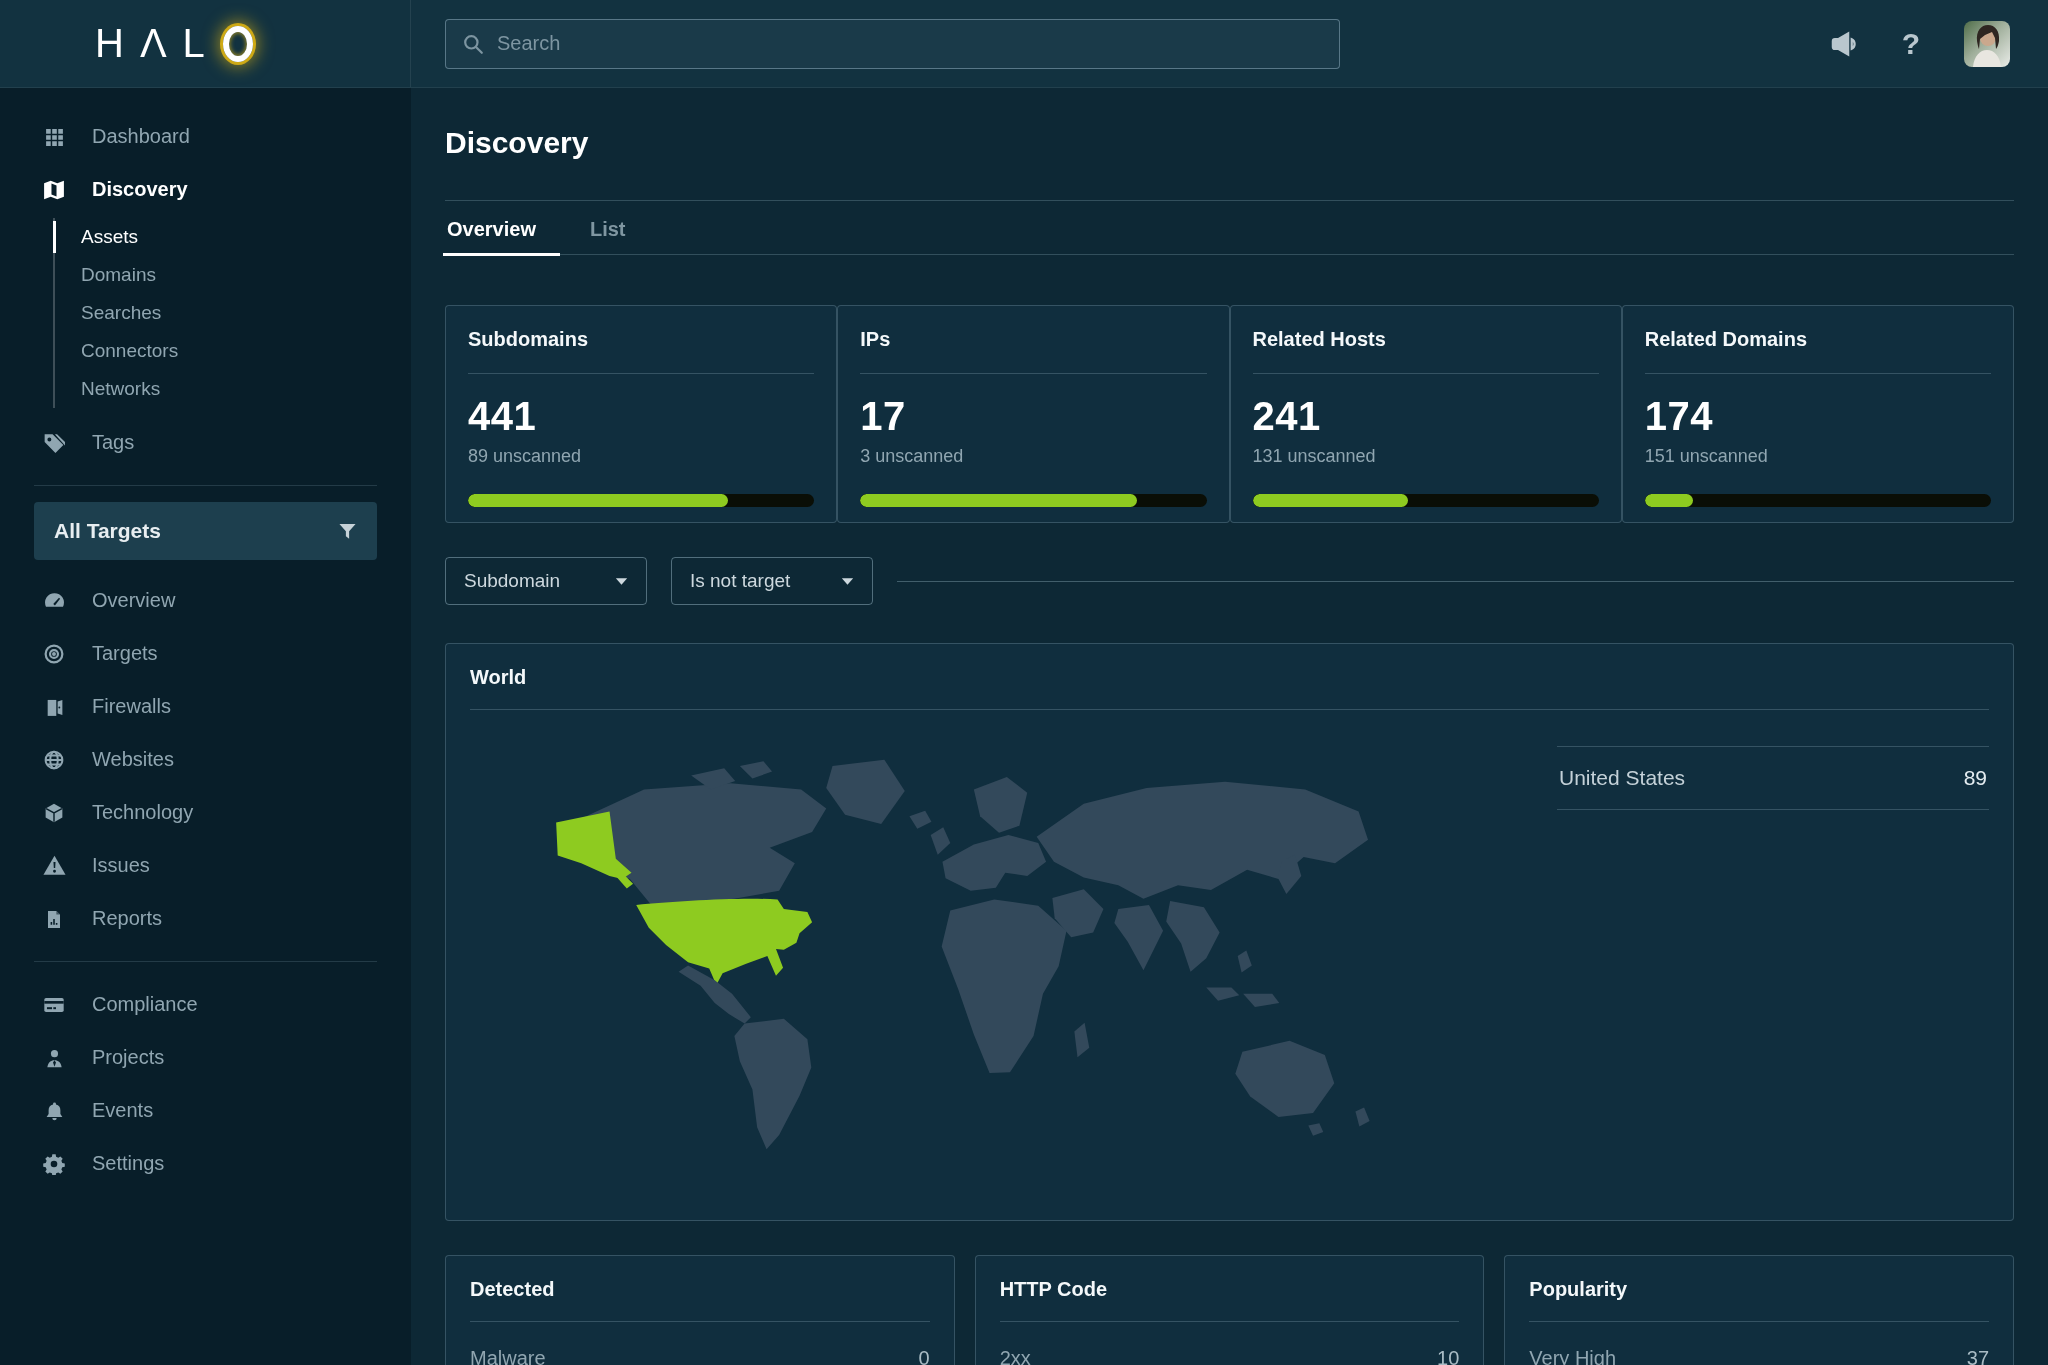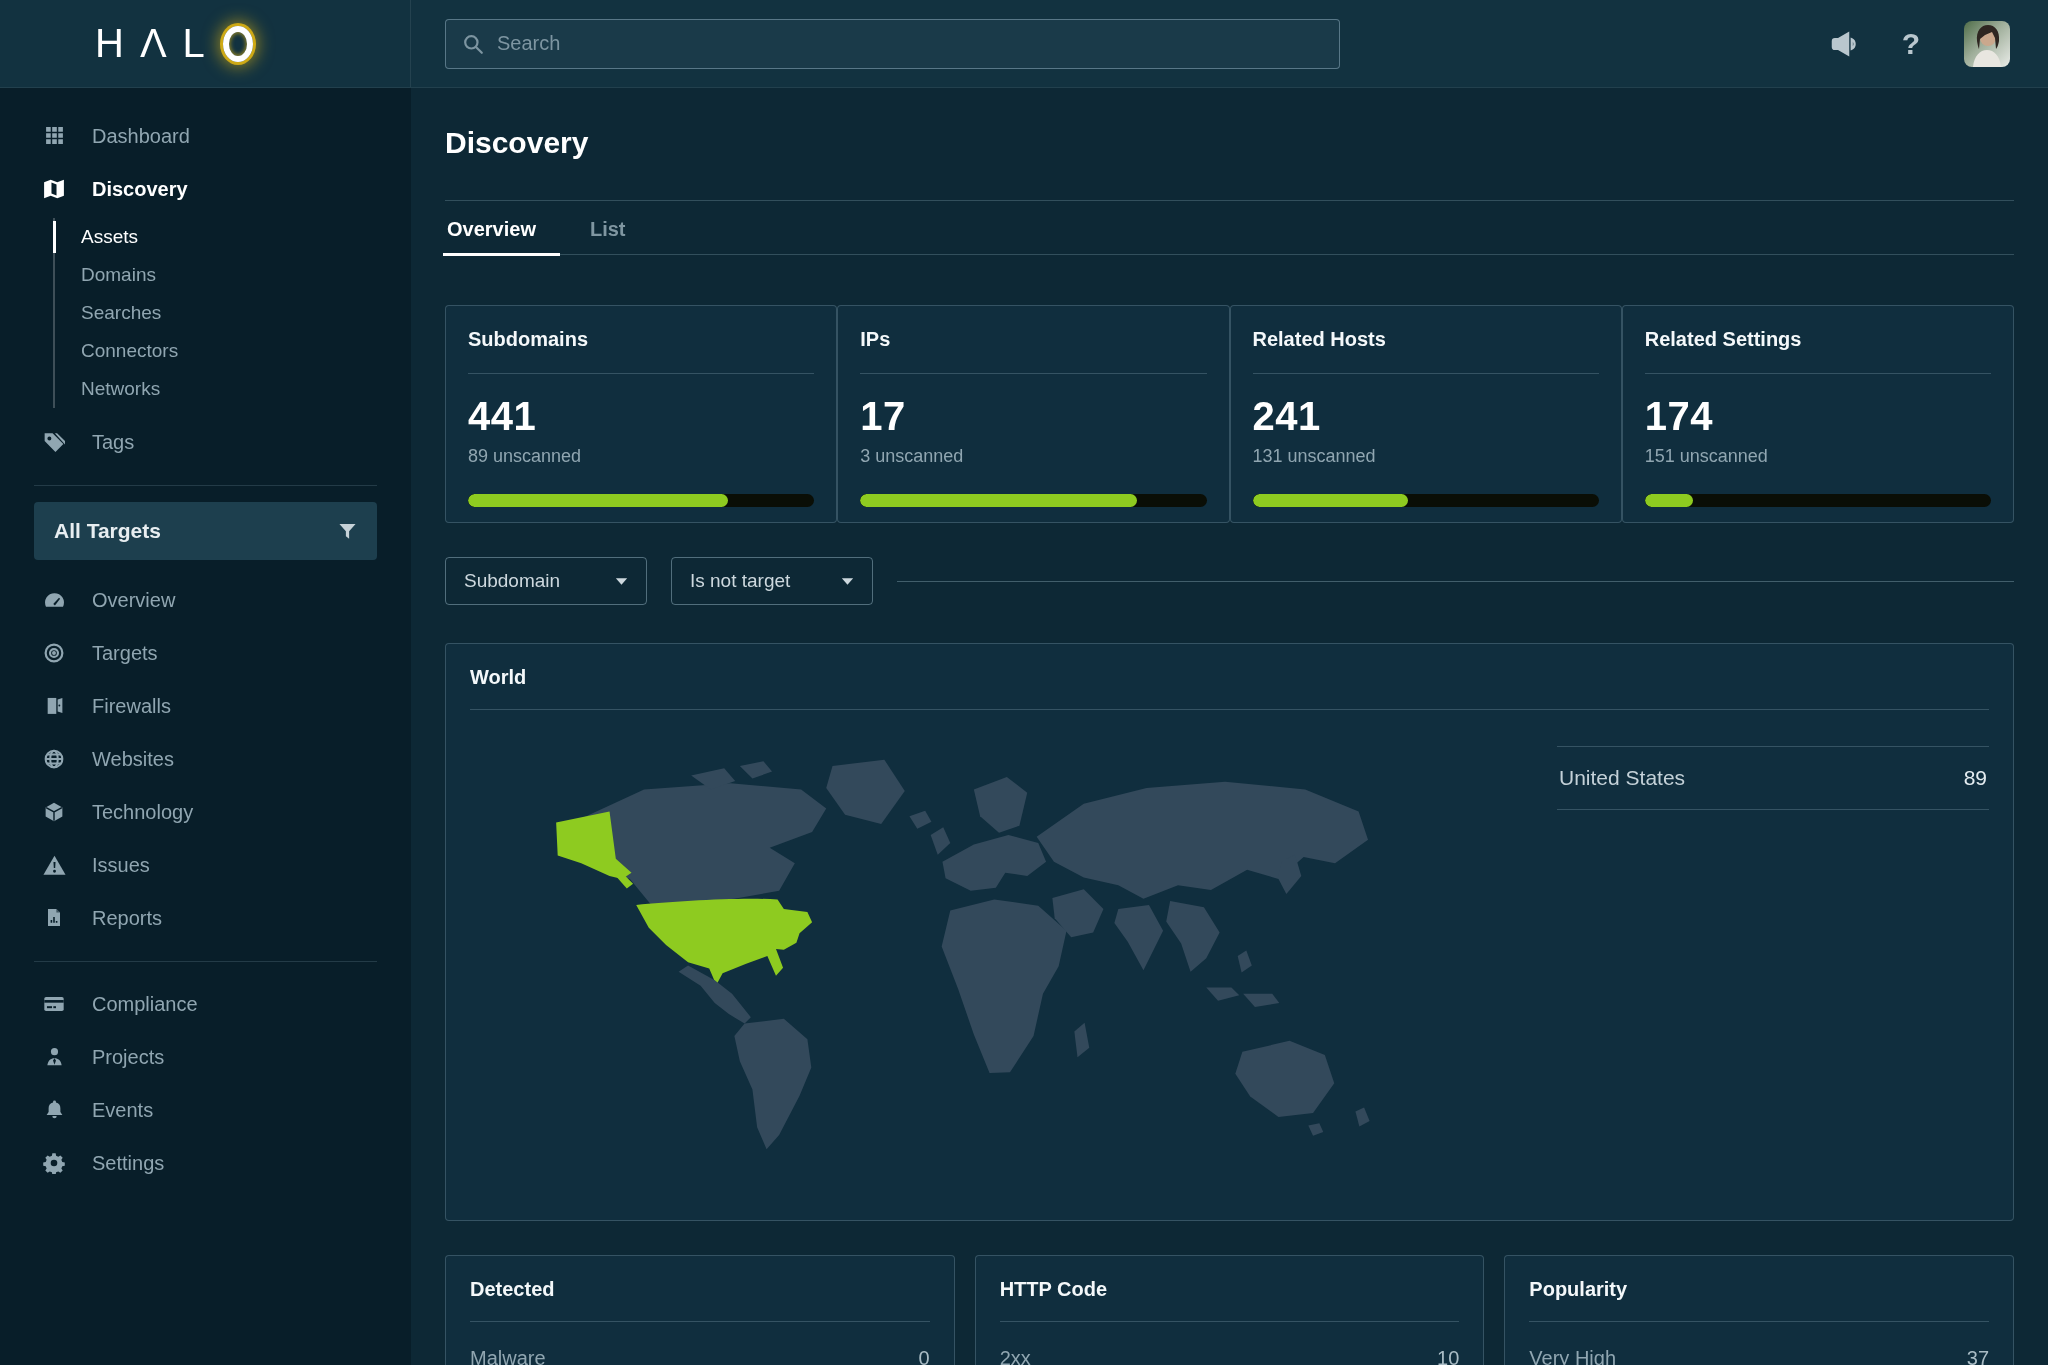--- a/index.html
+++ b/index.html
@@ -27,21 +27,21 @@
   .search-box input{flex:1;background:transparent;border:0;outline:none;color:#dfe8ec;font-size:20px;font-family:inherit}
   .search-box input::placeholder{color:#7d95a1}
   .s-icon{color:#7d95a1}
   .topbar-icons{margin-left:auto;display:flex;align-items:center;gap:44px;color:#b9c7ce}
   .tb-icon{cursor:pointer;color:#b9c7ce}
   .q-icon{font-size:30px;font-weight:800;cursor:pointer;color:#b9c7ce;line-height:1}
   .avatar{width:46px;height:46px;border-radius:8px;overflow:hidden;cursor:pointer}
 
   
   .sidebar{position:absolute;top:88px;left:0;width:411px;height:1277px;background:var(--bg-side);padding-top:22px}
-  .side-item{display:flex;align-items:flex-start;gap:26px;padding:15px 0 15px 42px;color:var(--muted);
+  .side-item{display:flex;align-items:flex-end;gap:26px;padding:15px 0 15px 42px;color:var(--muted);
     font-size:20px;cursor:pointer;text-decoration:none}
   .side-item .icn{width:24px;display:flex;justify-content:center;color:var(--muted)}
   .side-item.active{color:#fff;font-weight:bold}
   .side-item.active .icn{color:#fff}
   .subnav{list-style:none;margin:2px 0 8px 53px;border-left:2px solid rgba(255,255,255,0.22)}
   .subnav li{position:relative;padding:8px 0 8px 26px;font-size:19px;color:var(--muted);cursor:pointer}
   .subnav li.active{color:#fff;font-weight:normal}
   .subnav li.active::before{content:"";position:absolute;left:-2px;top:3px;bottom:3px;width:3px;background:#fff}
   .side-div{border:0;border-top:1px solid rgba(163,196,210,0.18);margin:16px 34px}
   .targets-box{margin:6px 34px 14px 34px;height:58px;background:var(--box);border-radius:4px;
@@ -339,21 +339,21 @@
     <section class="card stat-card">
       <div class="card-title">Related Hosts</div>
       <hr class="card-div">
       <div class="stat-value">241</div>
       <div class="stat-sub">131 unscanned</div>
       <div class="bar">
           <div class="bar-fill" style="width: 45%;"></div>
         </div>
     </section>
     <section class="card stat-card">
-      <div class="card-title">Related Settings</div>
+      <div class="card-title">Related Domains</div>
       <hr class="card-div">
       <div class="stat-value">174</div>
       <div class="stat-sub">151 unscanned</div>
       <div class="bar">
           <div class="bar-fill" style="width: 14%;"></div>
         </div>
     </section>
   </div>
 
   <div class="filter-row">

